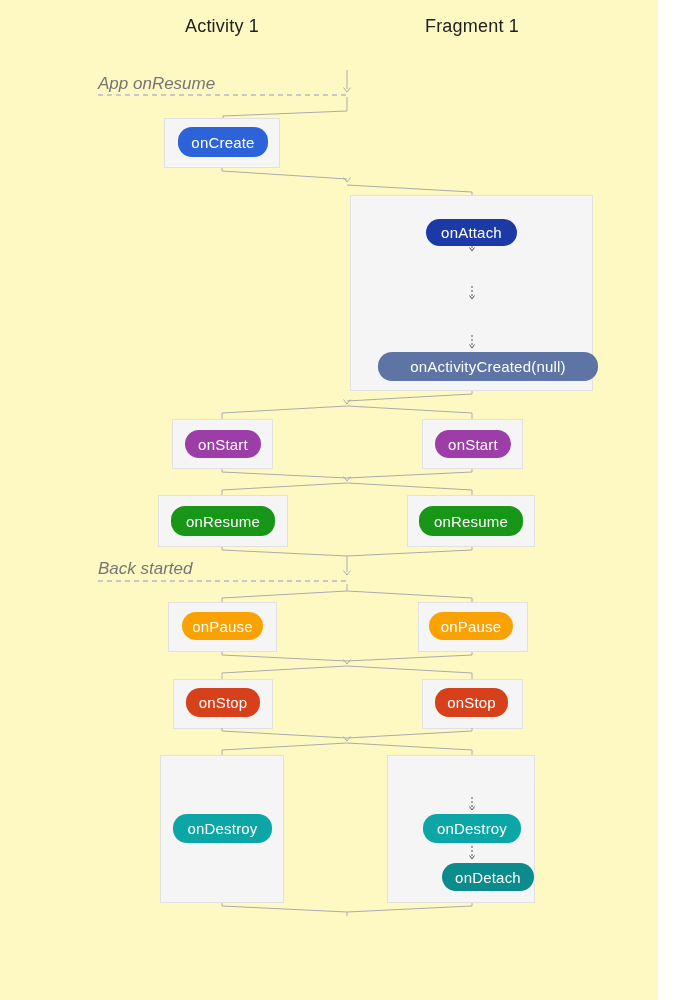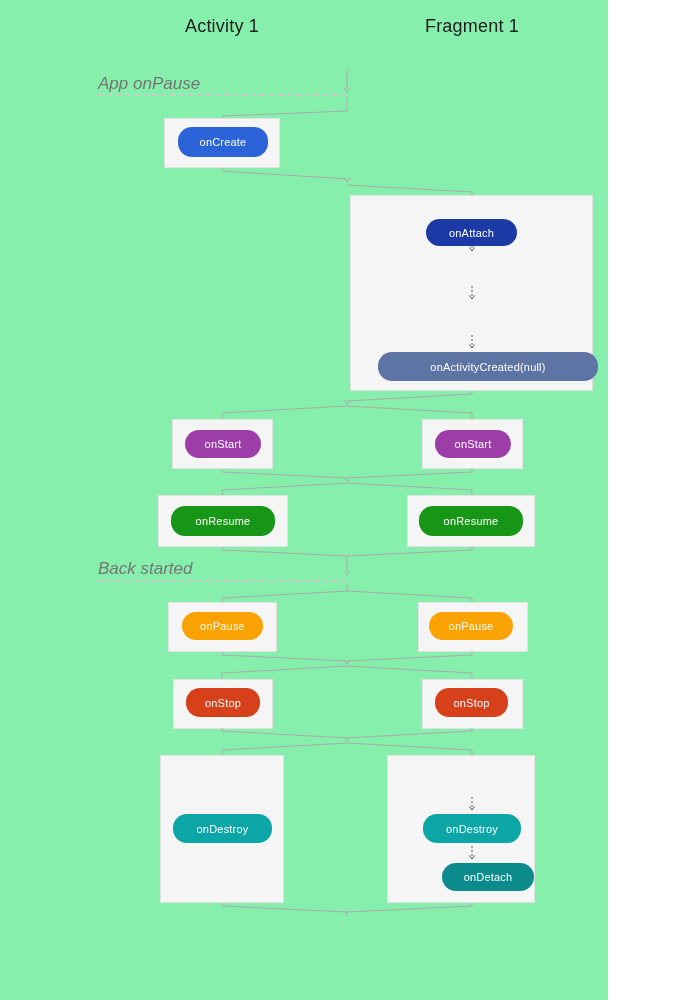--- a/index.html
+++ b/index.html
@@ -1,33 +1,33 @@
 <!DOCTYPE html>
 <html><head>
 <meta charset="utf-8">
 <style>
   html,body{margin:0;padding:0;background:#ffffff;}
   #canvas{
-    position:relative;width:608px;height:1000px;background:#86efac;
+    position:relative;width:658px;height:1000px;background:#fef9c3;
     font-family:"Liberation Sans","DejaVu Sans",sans-serif;overflow:hidden;
   }
   .col-header{
     position:absolute;width:124px;text-align:center;
     font-size:18px;font-weight:500;color:#212121;letter-spacing:.2px;
   }
   .annotation{
     position:absolute;font-size:17px;font-style:italic;color:#757575;
     white-space:nowrap;
   }
   .gbox{
     position:absolute;background:#f5f5f5;border:1px solid #e1e1e1;
     box-sizing:border-box;
   }
   .node{
-    position:absolute;border-radius:14px;color:#ffffff;font-size:11px;
+    position:absolute;border-radius:14px;color:#ffffff;font-size:15px;
     display:flex;align-items:center;justify-content:center;
     white-space:nowrap;box-sizing:border-box;letter-spacing:.2px;
   }
   svg.wires{position:absolute;left:0;top:0;pointer-events:none;}
 </style>
 </head>
 <body>
 
 <div id="canvas">
 
@@ -108,21 +108,21 @@
         <path d="M469.5,344.5 L472,348 L474.5,344.5"></path>
         <path d="M469.5,806.5 L472,810 L474.5,806.5"></path>
         <path d="M469.5,855.5 L472,859 L474.5,855.5"></path>
       </g>
     </g>
   </svg>
 
   <div class="col-header" style="left:160px;top:16px">Activity 1</div>
   <div class="col-header" style="left:410px;top:16px">Fragment 1</div>
 
-  <div class="annotation" style="left:98px;top:74px">App onPause</div>
+  <div class="annotation" style="left:98px;top:74px">App onResume</div>
   <div class="annotation" style="left:98px;top:559px">Back started</div>
 
   <div class="node" style="left: 178px; top: 127px; width: 90px; height: 30px; background-color: rgb(45, 99, 217);">onCreate</div>
 
   <div class="node" style="left: 426px; top: 219px; width: 91px; height: 27px; background-color: rgb(28, 58, 165);">onAttach</div>
   <div class="node" style="left: 378px; top: 352px; width: 220px; height: 29px; background-color: rgb(93, 116, 165);">onActivityCreated(null)</div>
 
   <div class="node" style="left: 185px; top: 430px; width: 76px; height: 28px; background-color: rgb(156, 61, 168);">onStart</div>
   <div class="node" style="left: 435px; top: 430px; width: 76px; height: 28px; background-color: rgb(156, 61, 168);">onStart</div>
 

